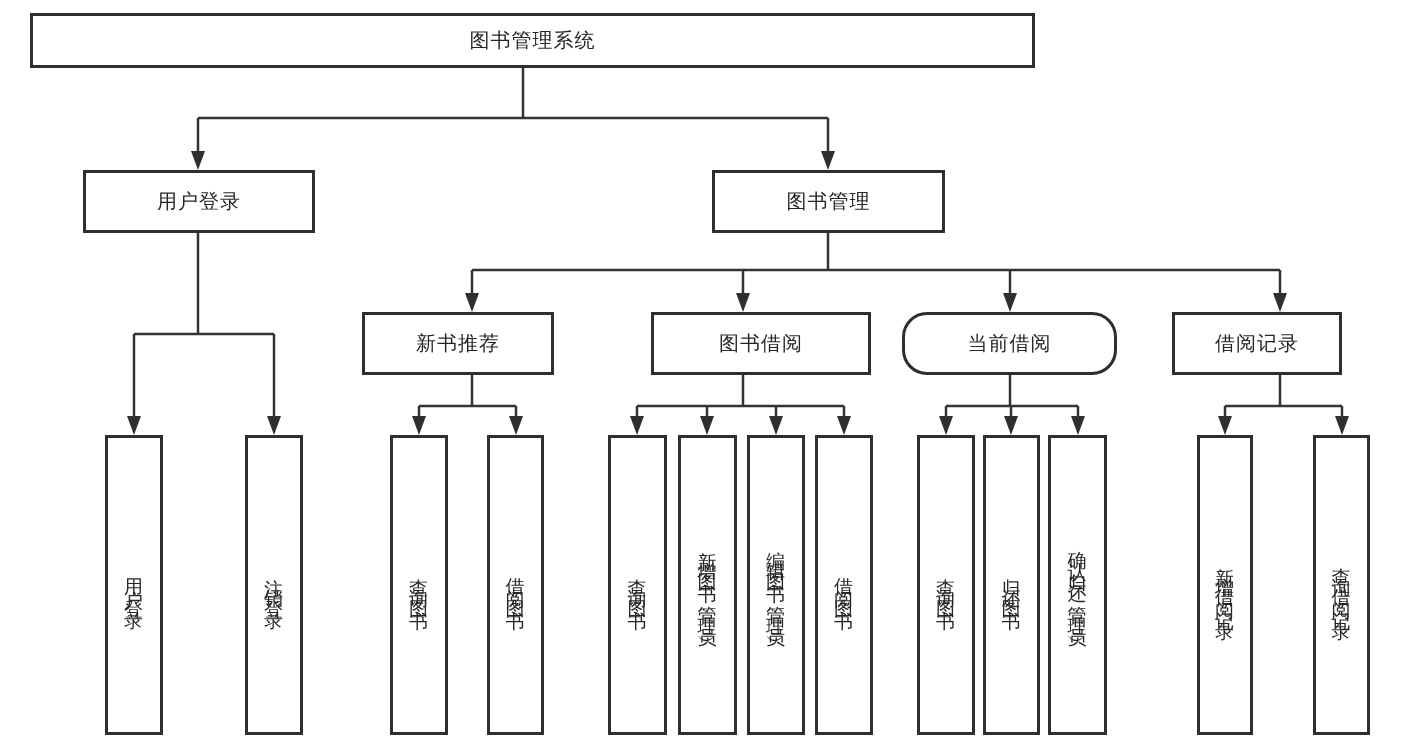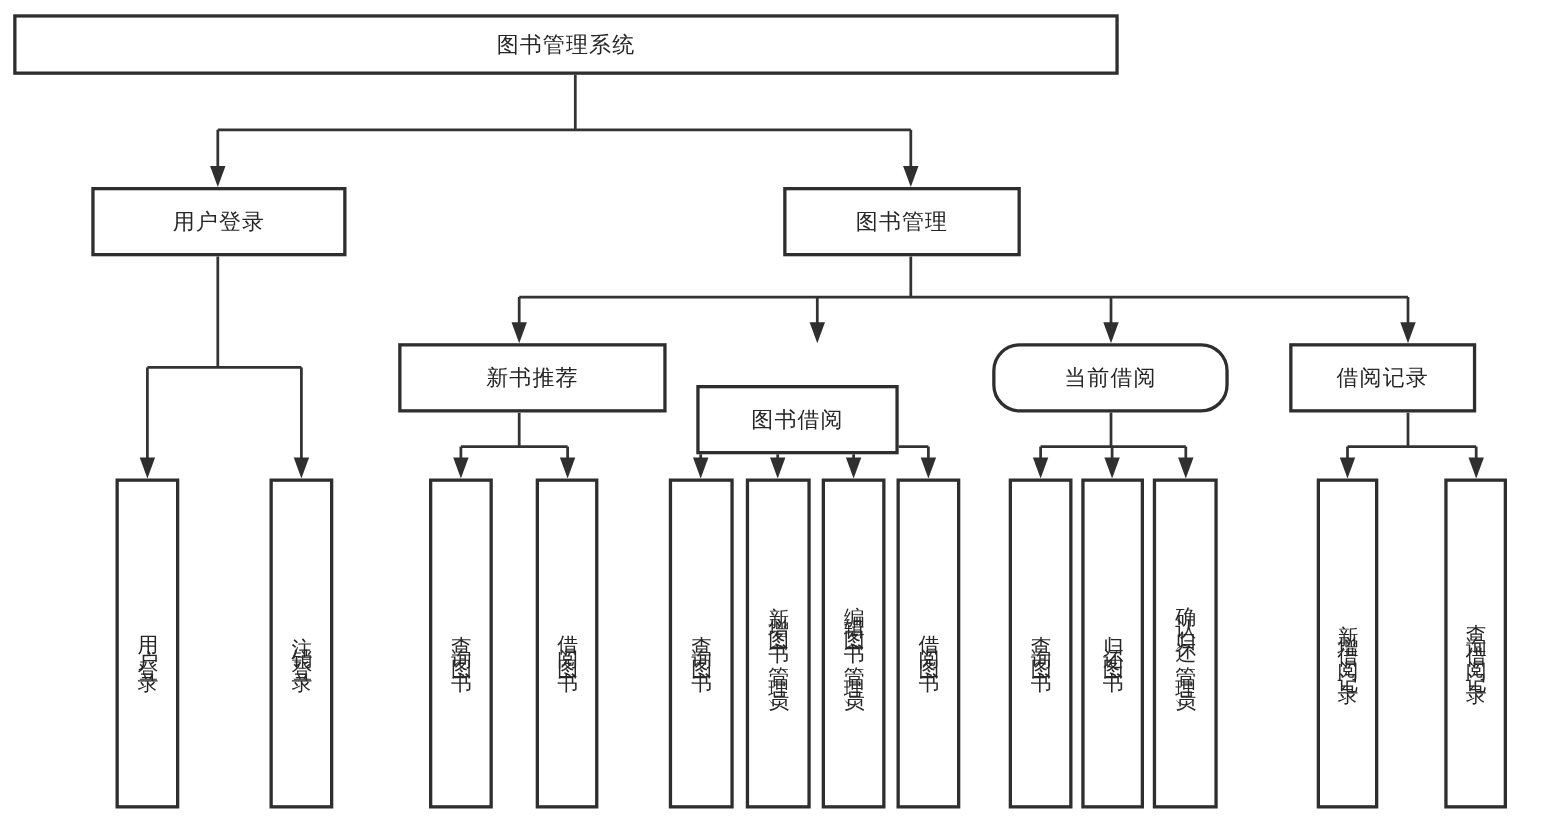--- a/index.html
+++ b/index.html
@@ -121,35 +121,35 @@
       <polygon points="769,416 783,416 776,435"></polygon>
       <polygon points="837,416 851,416 844,435"></polygon>
       <polygon points="939,416 953,416 946,435"></polygon>
       <polygon points="1004,416 1018,416 1011,435"></polygon>
       <polygon points="1071,416 1085,416 1078,435"></polygon>
       <polygon points="1218,416 1232,416 1225,435"></polygon>
       <polygon points="1335,416 1349,416 1342,435"></polygon>
     </g>
   </svg>
 
-  <div class="box hbox" style="left:12px; top:13px; width:1005px; height:55px;">
+  <div class="box hbox" style="left:30px; top:13px; width:1005px; height:55px;">
     <span>图书管理系统</span>
   </div>
 
   <div class="box hbox" style="left:83px; top:170px; width:232px; height:63px;">
     <span>用户登录</span>
   </div>
-  <div class="box hbox" style="left:712px; top:170px; width:216px; height:63px;">
+  <div class="box hbox" style="left:712px; top:170px; width:233px; height:63px;">
     <span>图书管理</span>
   </div>
 
-  <div class="box hbox" style="left:362px; top:312px; width:244px; height:63px;">
+  <div class="box hbox" style="left:362px; top:312px; width:192px; height:63px;">
     <span>新书推荐</span>
   </div>
-  <div class="box hbox" style="left:633px; top:312px; width:184px; height:63px;margin-top:38px;">
+  <div class="box hbox" style="left:651px; top:312px; width:220px; height:63px;">
     <span>图书借阅</span>
   </div>
   <div class="box hbox" style="left:902px; top:312px; width:215px; height:63px;border-radius:25px;">
     <span>当前借阅</span>
   </div>
   <div class="box hbox" style="left:1172px; top:312px; width:170px; height:63px;">
     <span>借阅记录</span>
   </div>
 
   <div class="box vbox" style="left:105px; top:435px; width:58px; height:300px;">

